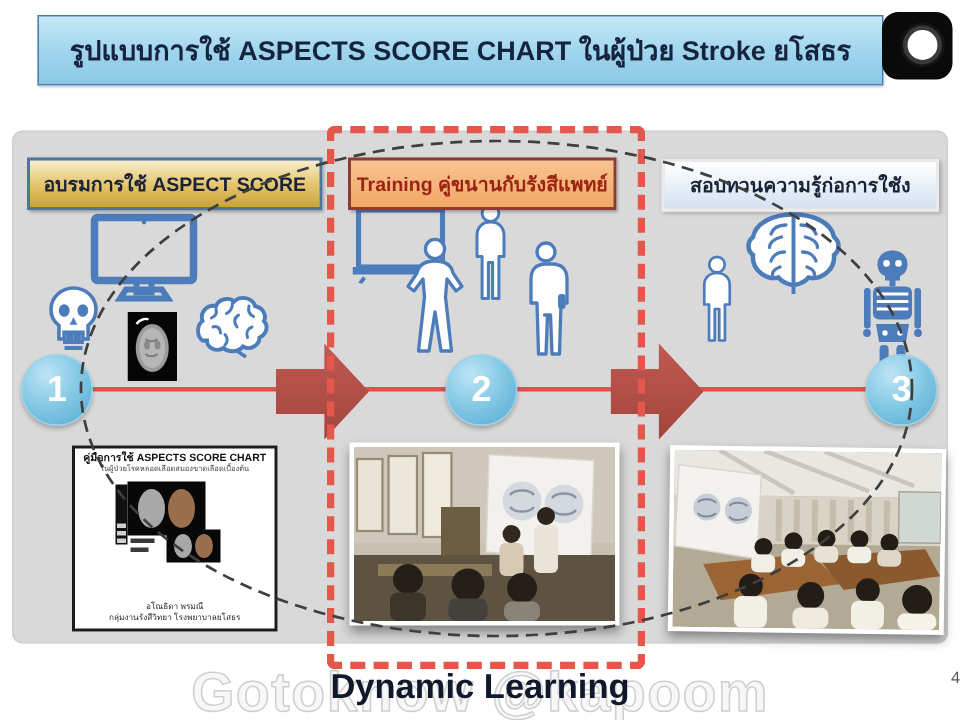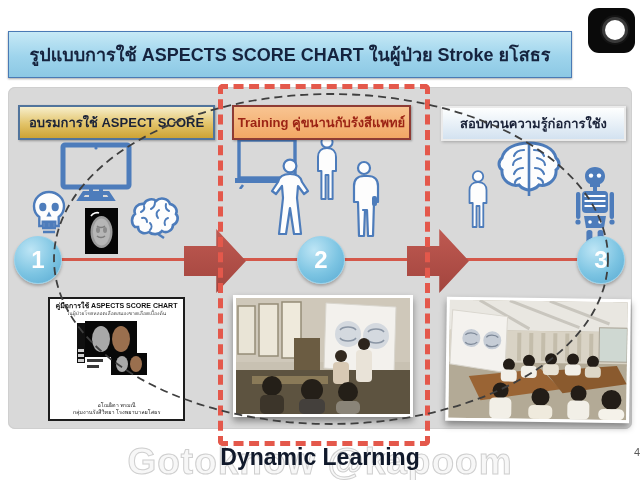--- a/index.html
+++ b/index.html
@@ -1,24 +1,24 @@
 <!DOCTYPE html>
 <html><head>
 <meta charset="utf-8">
 <style>
   html,body{margin:0;padding:0;background:#fff;}
   .slide{position:relative;width:640px;height:480px;background:#ffffff;
          font-family:"Liberation Sans","DejaVu Sans",sans-serif;overflow:hidden;}
   .abs{position:absolute;}
 
   
-  .banner{left:8px;top:10px;width:562px;height:45px;
+  .banner{left:25px;top:10px;width:562px;height:45px;
           background:linear-gradient(#c6e9f6,#9ed4ec 55%,#8cc8e4);
           border:1px solid #4a7ab5;box-shadow:0 1px 2px rgba(0,0,0,.35);
-          display:flex;align-items:center;justify-content:center;margin-top:21px;}
+          display:flex;align-items:center;justify-content:center;}
   .banner span{font-size:18px;font-weight:bold;color:#15233e;white-space:nowrap;}
 
   
   .camera{left:588px;top:8px;width:47px;height:45px;background:#0a0a0a;border-radius:11px;}
   .camera .lens{position:absolute;left:17px;top:12px;width:20px;height:20px;border-radius:50%;
                 background:#fff;box-shadow:0 0 0 3px #3a3a3a,0 0 0 5px #141414;}
 
   
   .panel{left:8px;top:87px;width:624px;height:342px;background:#d9d9d9;border-radius:7px;
          box-shadow:inset 0 0 0 1px #cfcfcf;}

